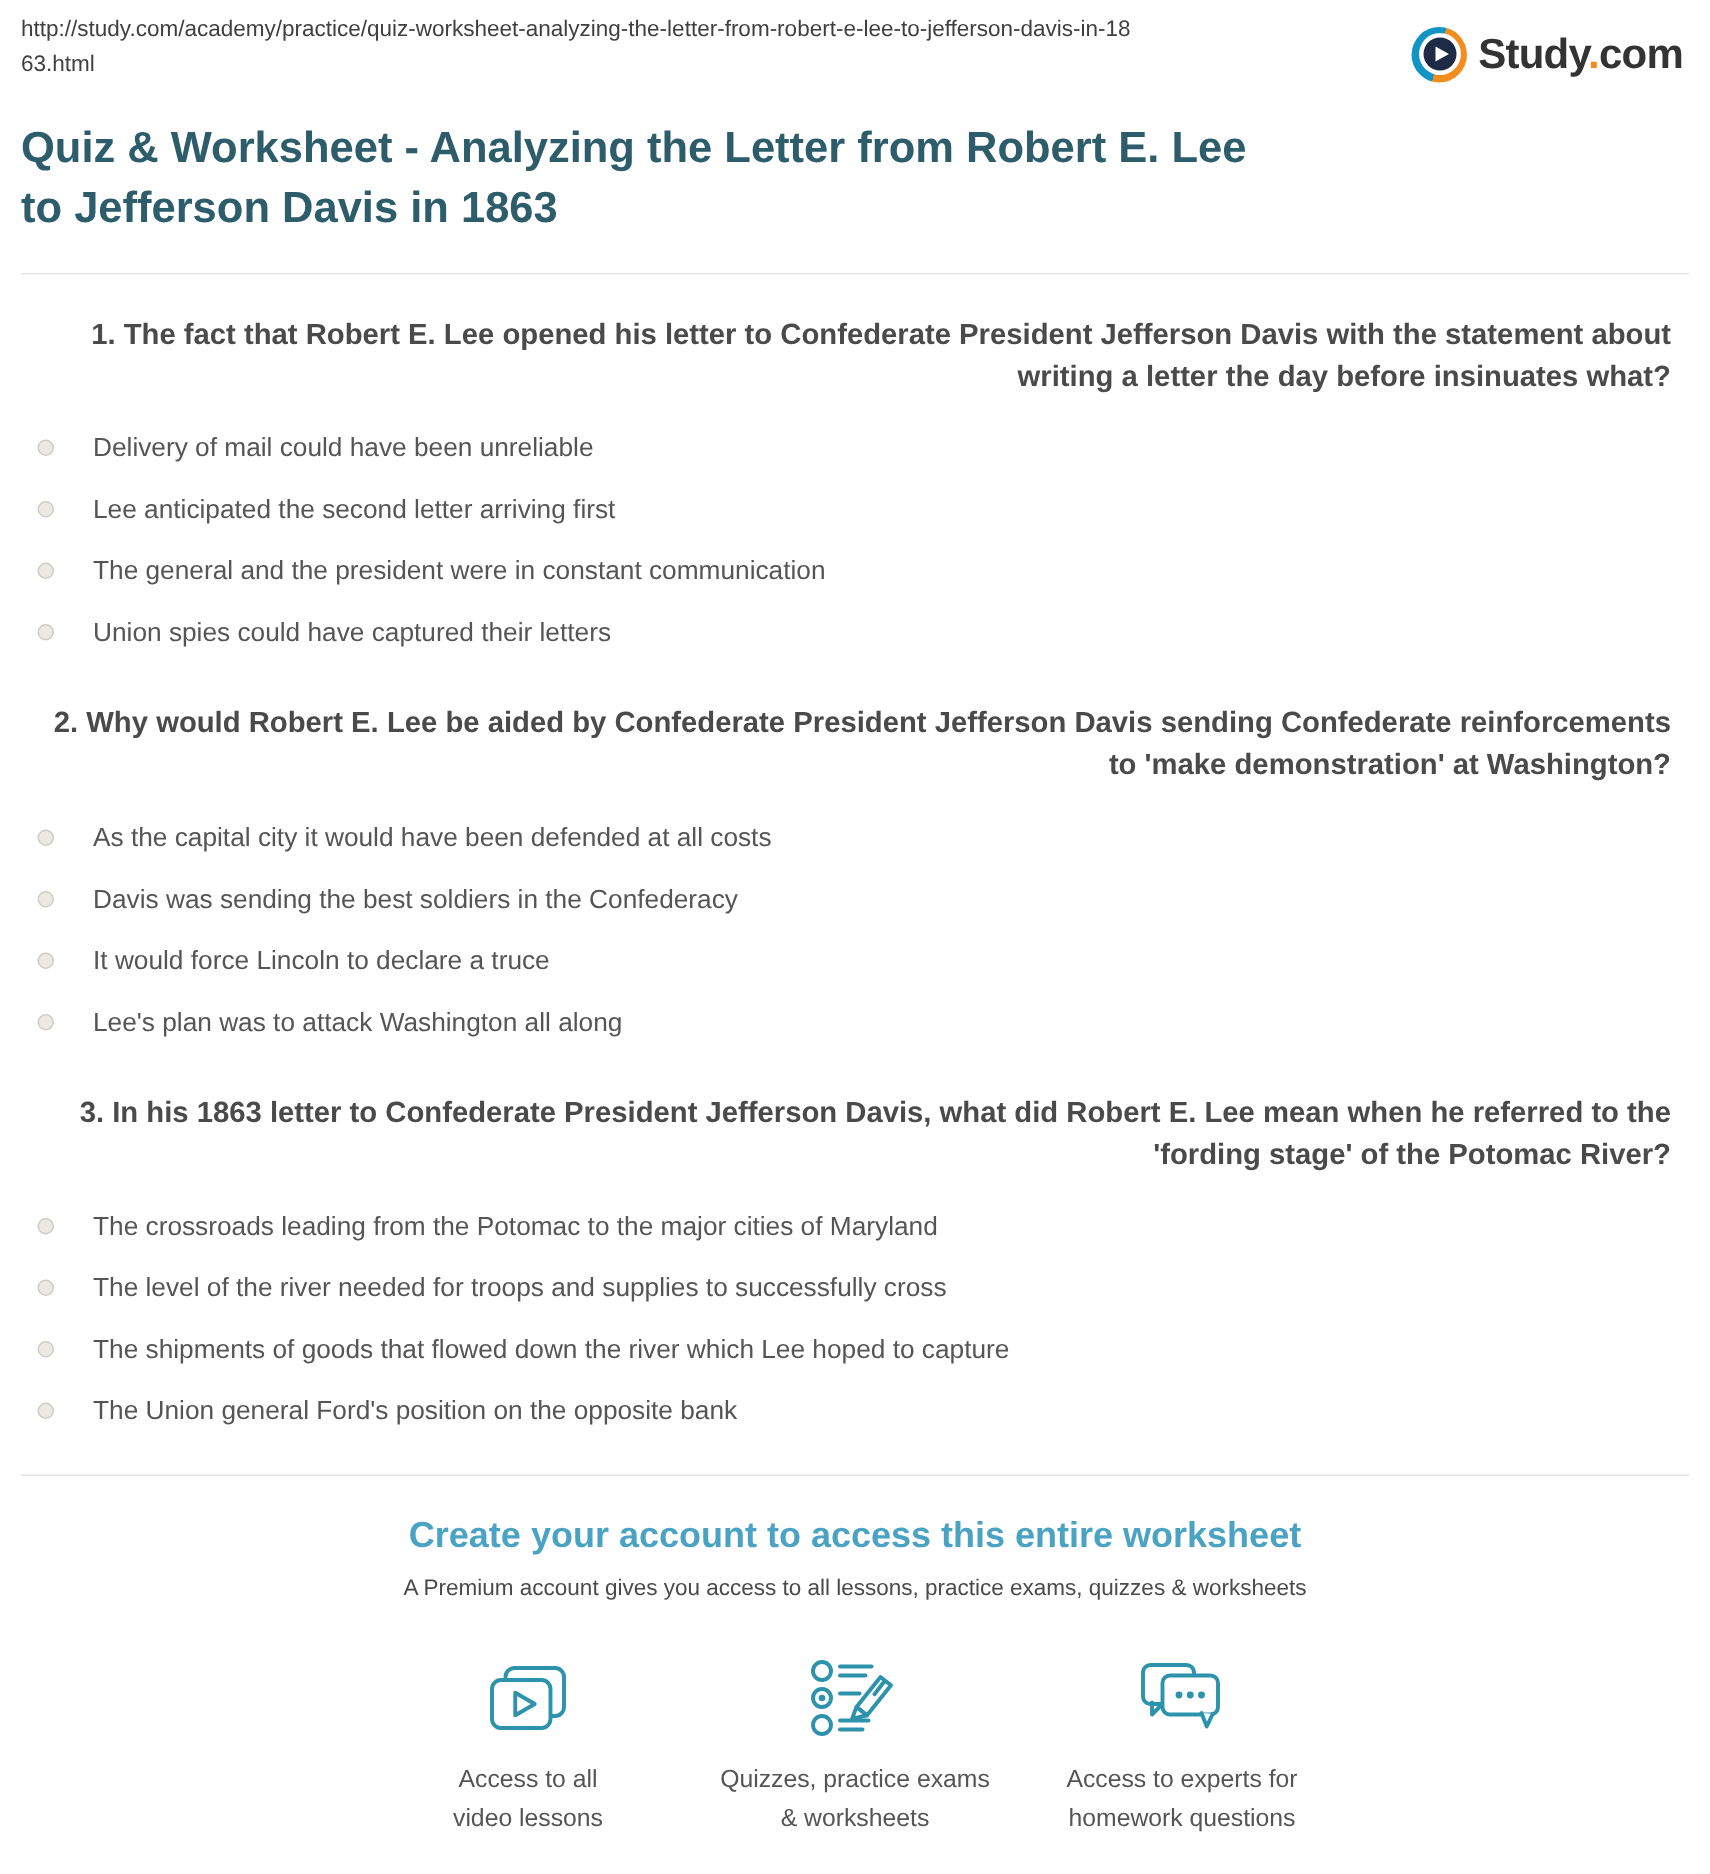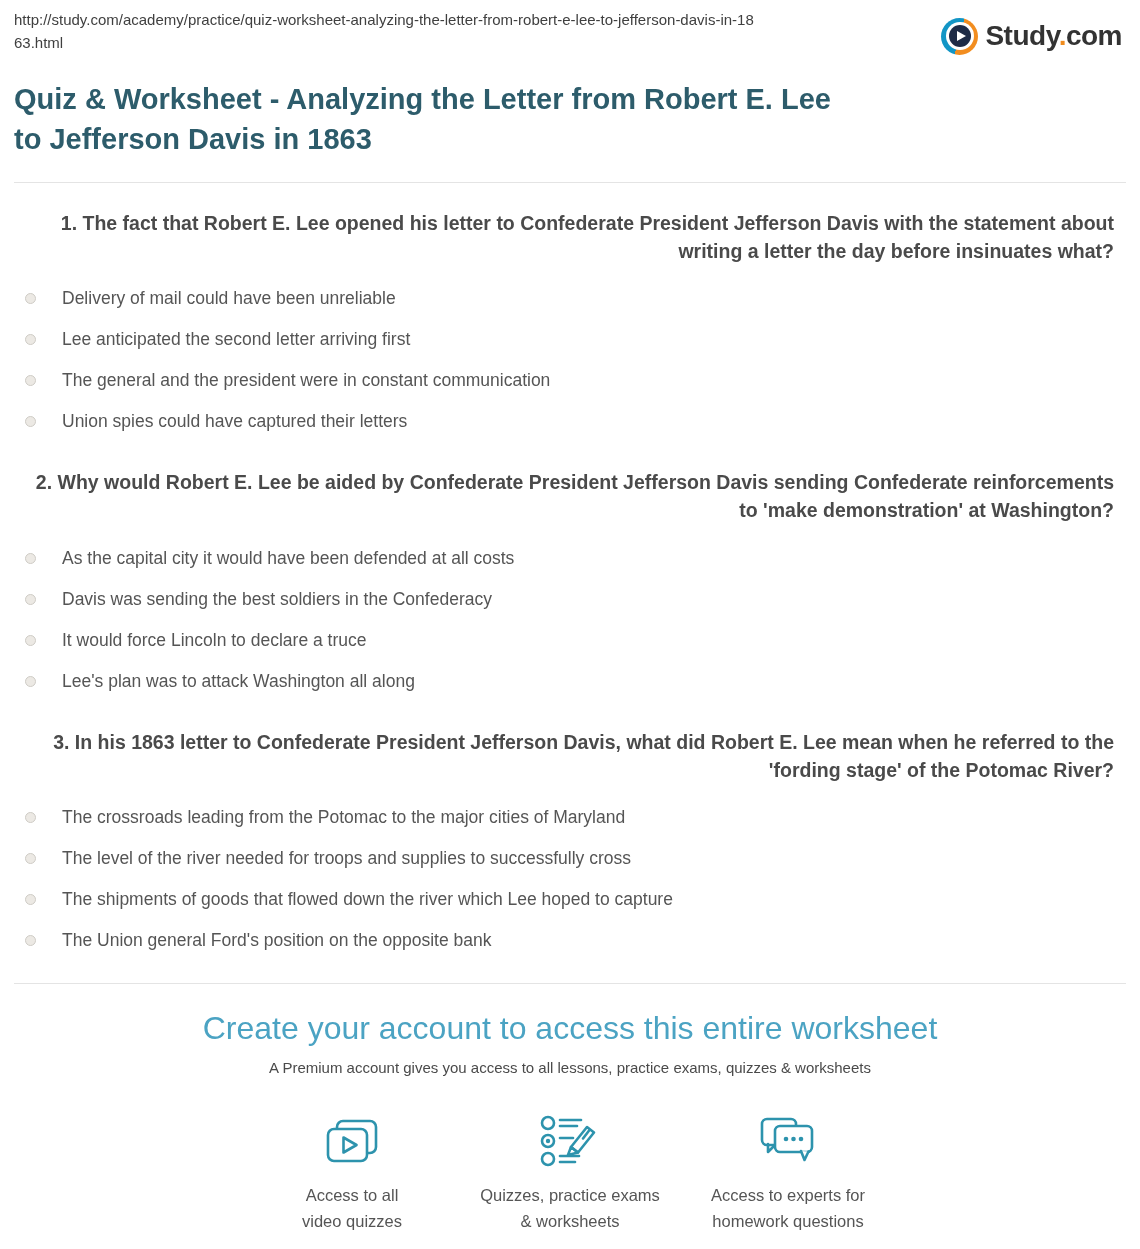--- a/index.html
+++ b/index.html
@@ -60,21 +60,21 @@
   .option { display: flex; align-items: center; padding: 10px 0; cursor: default; gap: 12px; }
   .radio {
     width: 11px; height: 11px; border-radius: 50%;
     background: #ece9e4; border: 1px solid #cfccc6;
     margin: 0 14px 0 11px; flex: none;
   }
   .option-label { font-size: 17.5px; color: #555555; line-height: 1.2; }
 
   
   .cta { text-align: center; }
-  .cta-heading { margin: 26px 0 0 0; font-size: 32px; font-weight: 400; color: #4ba3c3; }
+  .cta-heading { margin: 26px 0 0 0; font-size: 24px; font-weight: 700; color: #4ba3c3; }
   .cta-sub { margin: 12px 0 0 0; font-size: 15px; color: #4a4a4a; }
 
   
   .features { display: flex; justify-content: center; margin-top: 36px; }
   .feature { width: 218px; text-align: center; }
   .feature-icon { height: 56px; display: flex; align-items: flex-end; justify-content: center; color: #2d93ad; }
   .feature-icon svg { stroke: #2d93ad; fill: none; stroke-width: 2.6; stroke-linecap: round; stroke-linejoin: round; }
   .feature-label { margin-top: 15px; font-size: 16.5px; color: #555555; line-height: 1.55; }
 </style>
 </head>
@@ -177,21 +177,21 @@
     <div class="feature">
       <div class="feature-icon">
         <svg width="58" height="50" viewBox="0 0 58 50">
           <rect x="14" y="3" width="39" height="32" rx="6"></rect>
           <rect x="5" y="11" width="39" height="32" rx="6" fill="#ffffff"></rect>
           <path d="M20.5 19.5 L33.5 27 L20.5 34.5 Z"></path>
         </svg>
       </div>
       <div class="feature-label">
         <div>Access to all</div>
-        <div>video quizzes</div>
+        <div>video lessons</div>
       </div>
     </div>
 
     <div class="feature">
       <div class="feature-icon">
         <svg width="62" height="54" viewBox="0 0 62 54">
           <circle cx="9" cy="9" r="6"></circle>
           <circle cx="9" cy="27" r="6"></circle>
           <circle cx="9" cy="45" r="6"></circle>
           <circle cx="9" cy="27" r="2.2" fill="#2d93ad" stroke="none"></circle>

